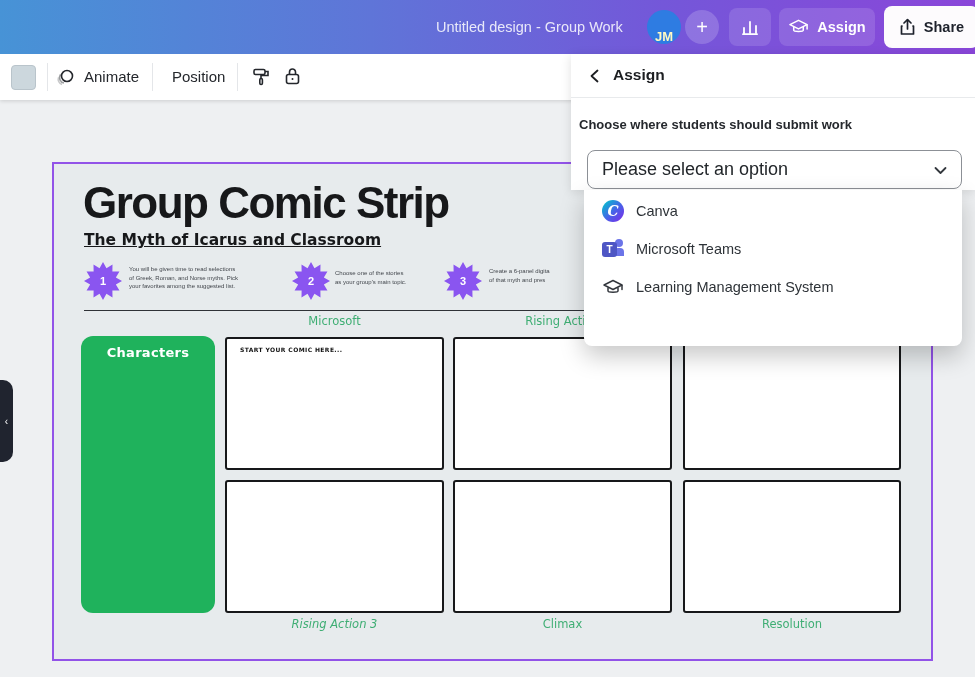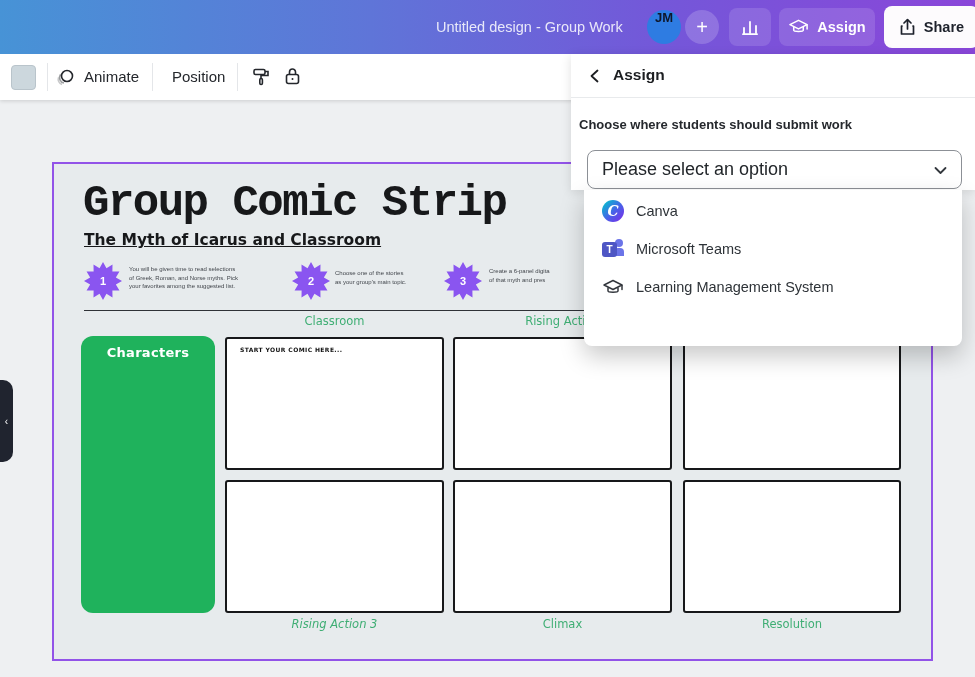--- a/index.html
+++ b/index.html
@@ -5,41 +5,41 @@
   * { margin:0; padding:0; box-sizing:border-box; }
   html,body { width:975px; height:677px; overflow:hidden; font-family:"Liberation Sans", sans-serif; }
   #app { position:relative; width:975px; height:677px; background:#eef0f2; overflow:hidden; }
 
   
   .topbar { position:absolute; left:0; top:0; width:975px; height:54px;
     background:linear-gradient(90deg,#4793d6 0%,#5f75d8 38%,#7457d9 68%,#8a46d9 100%); z-index:30; }
   .doc-title { position:absolute; left:436px; top:0; height:54px; line-height:54px;
     color:rgba(255,255,255,.85); font-size:14.5px; font-weight:500; white-space:nowrap; }
   .avatar { position:absolute; left:647px; top:10px; width:34px; height:34px; border-radius:50%;
-    background:#2e7ce2; color:#0f172a; font-weight:700; font-size:13px; display:flex; align-items:flex-start; justify-content:center; z-index:2;}
+    background:#2e7ce2; color:#fef9c3; font-weight:700; font-size:13px; display:flex; align-items:flex-end; justify-content:center; z-index:2;}
   .add-collab { position:absolute; left:685px; top:10px; width:34px; height:34px; border-radius:50%;
     background:rgba(255,255,255,.18); color:#fff; font-size:20px; font-weight:400; display:flex; align-items:center; justify-content:center; }
   .tb-btn { position:absolute; border-radius:8px; background:rgba(255,255,255,.13); display:flex; align-items:center; justify-content:center; gap:8px; color:#fff; font-weight:700; font-size:14.5px; }
   .btn-insights { left:729px; top:8px; width:42px; height:38px; }
   .btn-assign  { left:779px; top:8px; width:96px; height:38px; }
   .btn-share { position:absolute; left:884px; top:6px; width:95px; height:42px; border-radius:8px;
     background:#fdfbfd; color:#1d212b; font-weight:700; font-size:14.5px; display:flex; align-items:center; justify-content:center; gap:8px; }
 
   
   .toolbar { position:absolute; left:0; top:54px; width:975px; height:46px; background:#fff;
     box-shadow:0 1px 4px rgba(0,0,0,.15); z-index:10; display:flex; align-items:center; }
   .swatch { position:absolute; left:11px; top:11px; width:25px; height:25px; background:#ccd7dd;
     border:1px solid #b9c4cb; border-radius:4px; }
   .tdiv { position:absolute; top:9px; width:1px; height:28px; background:#e4e6e9; }
   .tool-label { position:absolute; top:0; height:62px; line-height:46px; font-size:15px; color:#24272c; font-weight:500; }
 
   
   .page { position:absolute; left:52px; top:162px; width:881px; height:499px;
     background:#e7ebed; border:2px solid #9253e8; z-index:1; }
-  .page-title { position:absolute; left:29px; top:14px; font-family:Liberation Mono, monospace;
+  .page-title { position:absolute; left:29px; top:14px; font-family:Liberation Sans, sans-serif;
     font-size:44px; font-weight:700; letter-spacing:-1.5px; color:#17181a; white-space:nowrap;text-align:right; }
   .page-subtitle { position:absolute; left:30px; top:67px; font-family:"DejaVu Sans",sans-serif;
     font-size:15.5px; font-weight:700; color:#17181a; text-decoration:underline; white-space:nowrap; }
   .star { position:absolute; width:38px; height:38px; background:#8a55f0; display:flex; align-items:center; justify-content:center;
     color:#fff; font-weight:700; font-size:11px;
     clip-path:polygon(100% 50%,83.8% 59.1%,93.3% 75%,74.7% 74.7%,75% 93.3%,59.1% 83.8%,50% 100%,40.9% 83.8%,25% 93.3%,25.3% 74.7%,6.7% 75%,16.2% 59.1%,0% 50%,16.2% 40.9%,6.7% 25%,25.3% 25.3%,25% 6.7%,40.9% 16.2%,50% 0%,59.1% 16.2%,75% 6.7%,74.7% 25.3%,93.3% 25%,83.8% 40.9%); }
   .step-text { position:absolute; font-size:6px; line-height:8.5px; color:#42464c; white-space:nowrap; }
   .rule { position:absolute; left:30px; top:146px; width:817px; border-top:1.5px solid #2f3237; }
   .green-box { position:absolute; left:27px; top:172px; width:134px; height:277px; background:#1fb25c;
     border-radius:12px; color:#fff; font-weight:700; font-size:13px; letter-spacing:.3px;
@@ -118,21 +118,21 @@
     <div class="star" style="left:390px; top:98px;">
       <span>3</span>
     </div>
     <div class="step-text" style="left:435px; top:103px;">
       <div>Create a 6-panel digita</div>
       <div>of that myth and pres</div>
     </div>
 
     <div class="rule"></div>
 
-    <div class="plabel" style="left:171px; top:150px;">Classroom</div>
+    <div class="plabel" style="left:171px; top:150px;">Microsoft</div>
     <div class="plabel" style="left:399px; top:150px;">Rising Action</div>
 
     <div class="green-box">
       <span>Characters</span>
     </div>
 
     <div class="comic-panel" style="left:171px; top:173px;">
       <div class="panel-hint">START YOUR COMIC HERE...</div>
     </div>
     <div class="comic-panel" style="left:399px; top:173px;"></div>

